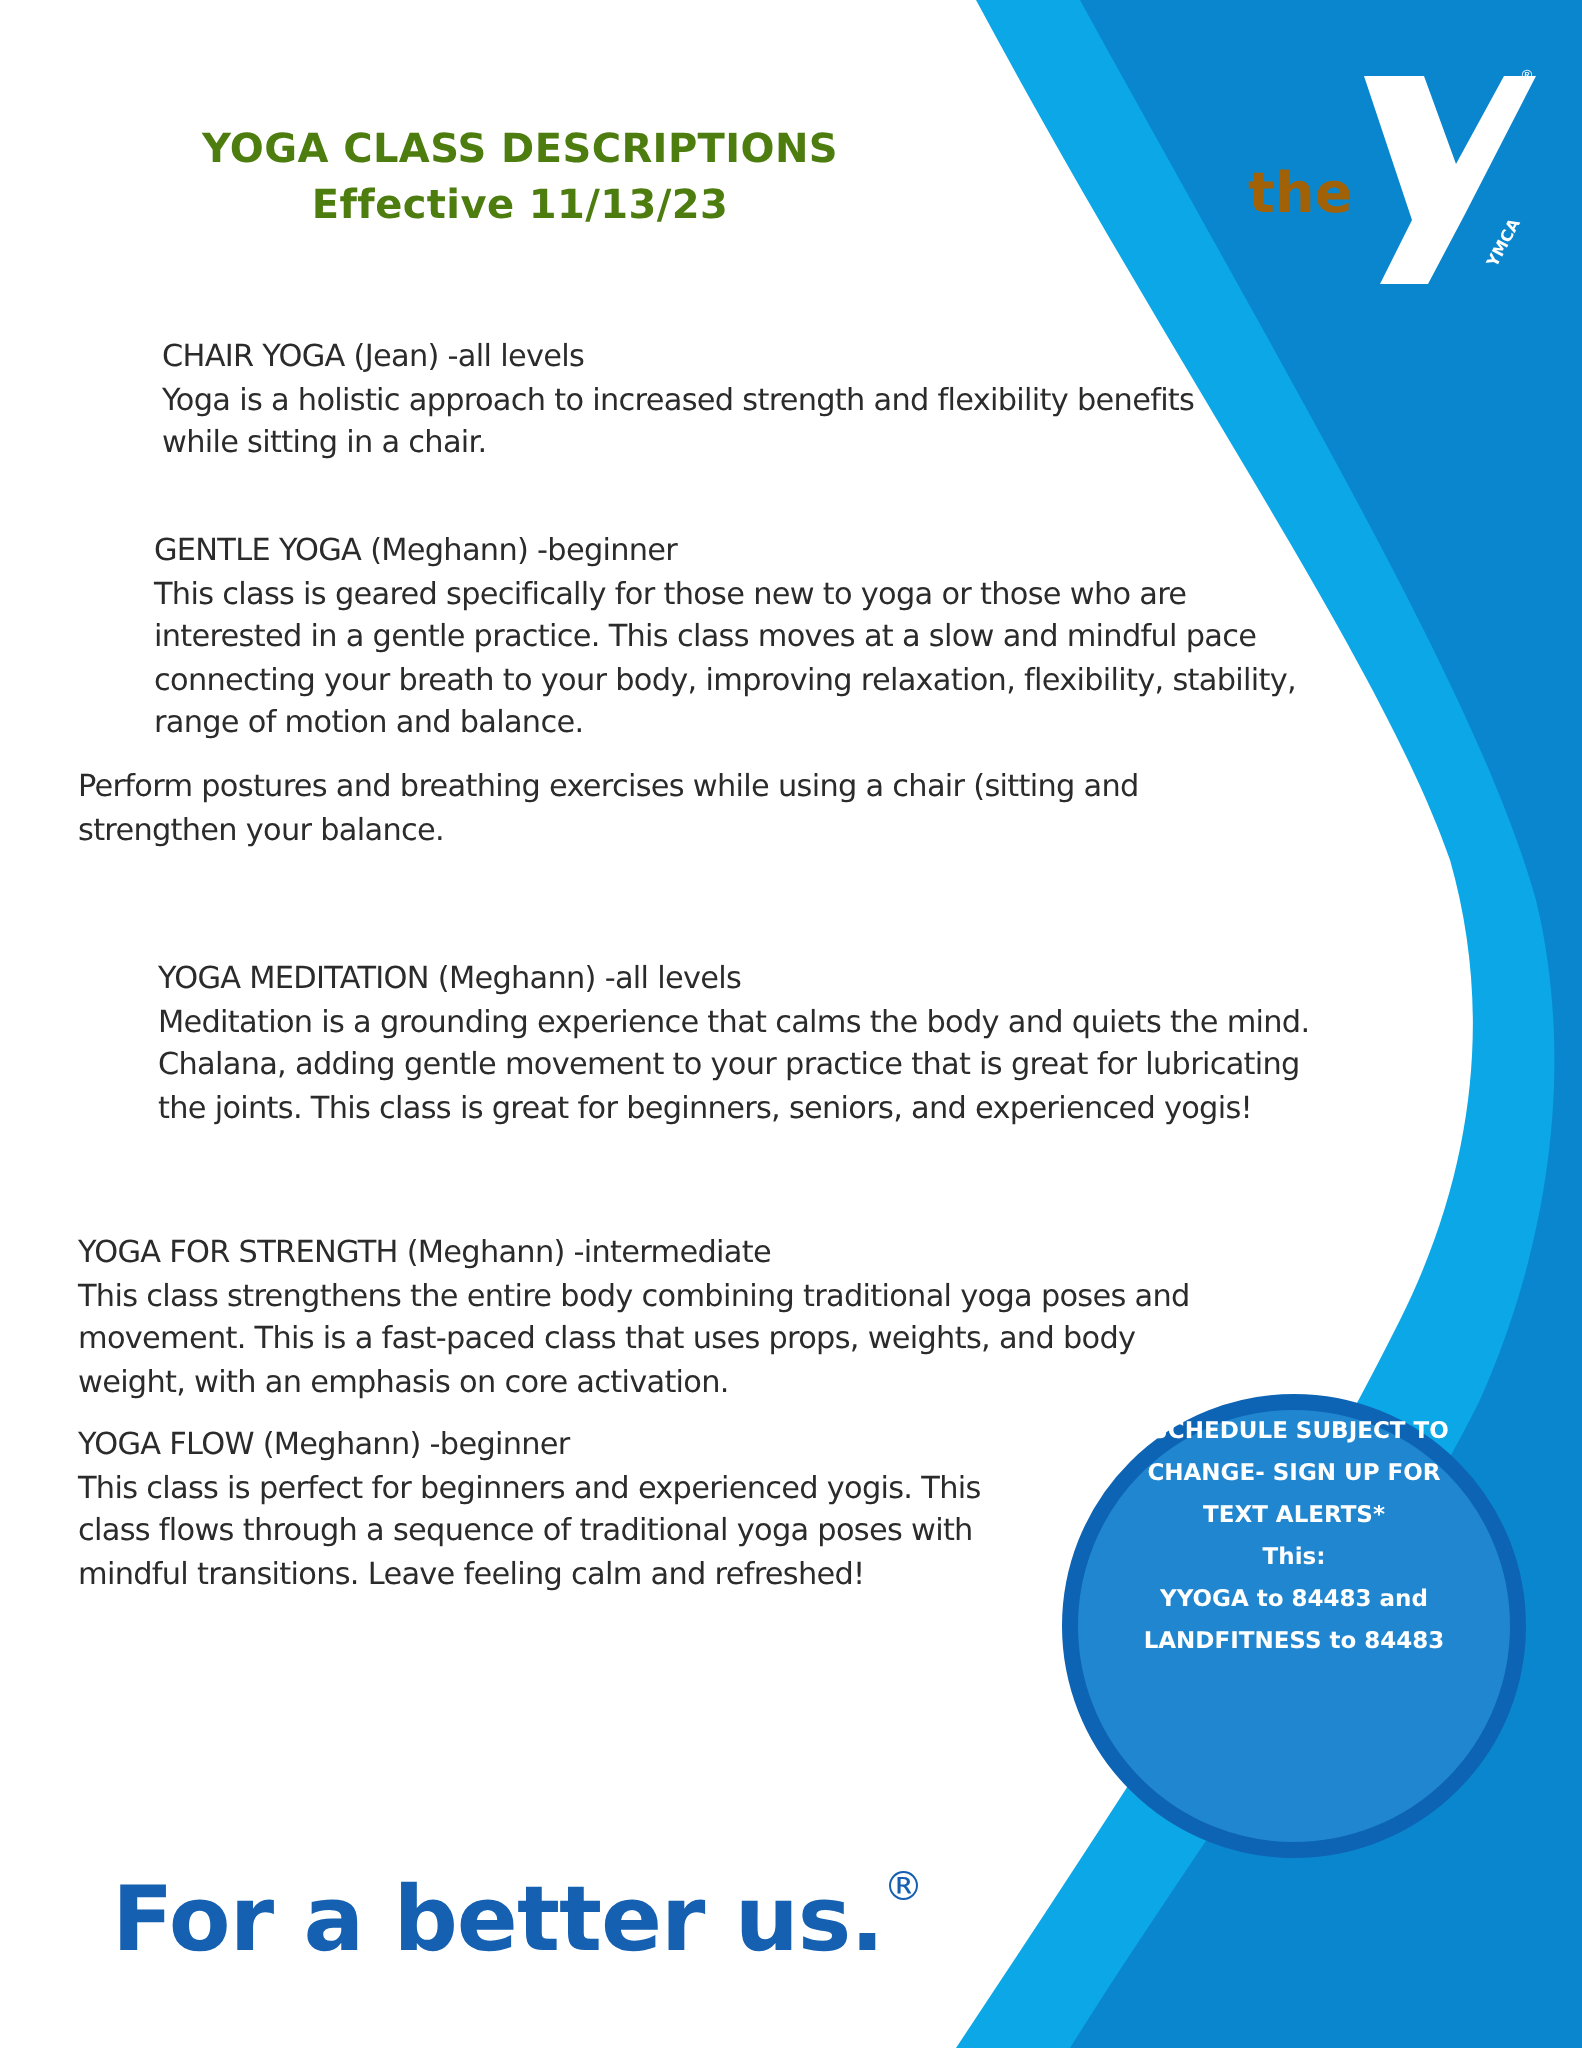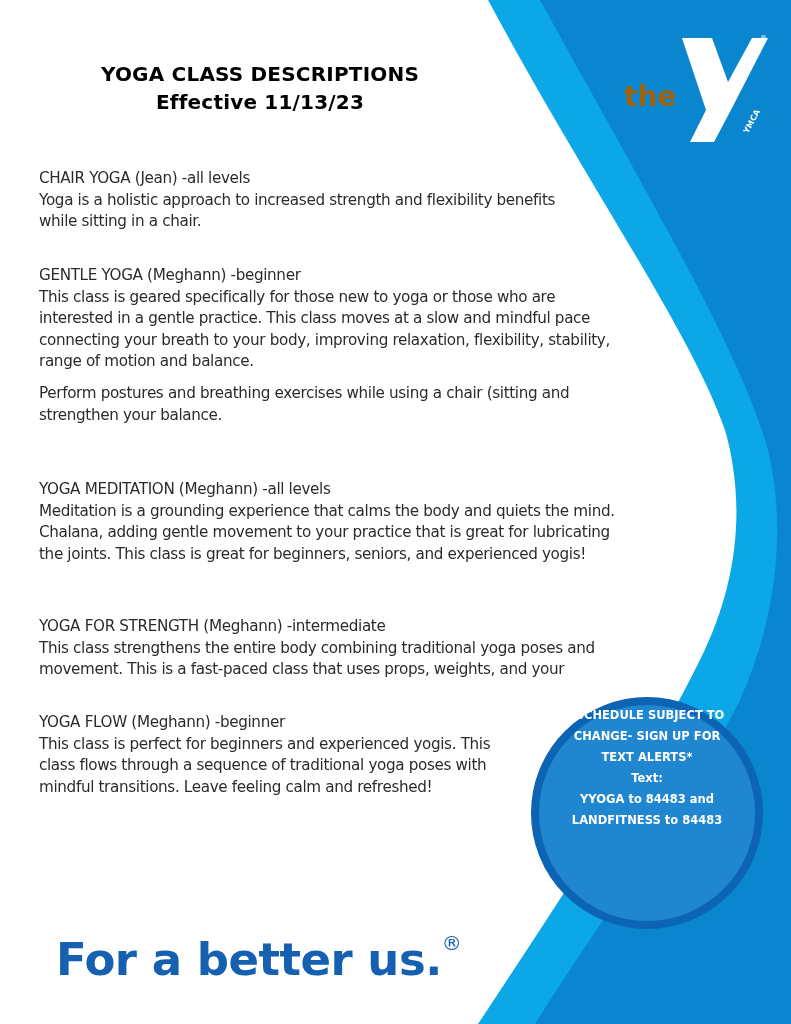--- a/index.html
+++ b/index.html
@@ -4,21 +4,21 @@
 <style>
   html, body { margin: 0; padding: 0; }
   body {
     width: 791px; height: 1024px; position: relative; overflow: hidden;
     background: #ffffff;
     font-family: "DejaVu Sans Condensed", "DejaVu Sans", sans-serif;
   }
   .bg-shape { position: absolute; left: 0; top: 0; width: 791px; height: 1024px; z-index: 0; }
   .header { position: absolute; left: 60px; top: 60px; width: 400px; text-align: center; z-index: 2; }
   .header .title, .header .subtitle {
-    font-family: "DejaVu Sans", sans-serif; font-weight: bold; color: #000000;
+    font-family: "DejaVu Sans", sans-serif; font-weight: bold; color: #4d7c0f;
     font-size: 20px; line-height: 28px; letter-spacing: 0.2px;
   }
   .logo { position: absolute; left: 620px; top: 30px; width: 150px; height: 120px; z-index: 2; }
   .logo .the {
     position: absolute; left: 4px; top: 50px; color: #a16207;
     font-family: "DejaVu Sans", sans-serif; font-weight: bold; font-size: 28px;
   }
   .content { position: absolute; left: 39px; top: 168px; width: 640px; z-index: 2; color: #2b2b2b; }
   .cls { margin: 0; }
   .cls .name, .cls .desc {
@@ -67,59 +67,60 @@
 <div class="logo">
   <span class="the">the</span>
   <svg width="150" height="120" viewBox="0 0 150 120" style="position:absolute;left:0;top:0;">
     <path fill="#ffffff" d="M62 8 L92 8 L108 52 L132 8 L148 8 L112 78 L94 112 L70 112 L86 80 Z"></path>
     <text x="128" y="104" fill="#ffffff" font-size="8" font-family="DejaVu Sans, sans-serif" font-weight="bold" transform="rotate(-62 128 104)">YMCA</text>
     <text x="140" y="10" fill="#ffffff" font-size="7" font-family="DejaVu Sans, sans-serif">®</text>
   </svg>
 </div>
 
 <div class="content">
-  <div class="cls" style="position:absolute;top:0;">
+  <div class="cls" style="position:absolute;top:0;margin-left:42px;">
     <span class="name">CHAIR YOGA (Jean) -all levels</span>
     <span class="desc">Yoga is a holistic approach to increased strength and flexibility benefits</span>
     <span class="desc">while sitting in a chair.</span>
   </div>
-  <div class="cls" style="position:absolute;top:97px;">
+  <div class="cls" style="position:absolute;top:97px;margin-left:38px;">
     <span class="name">GENTLE YOGA (Meghann) -beginner</span>
     <span class="desc">This class is geared specifically for those new to yoga or those who are</span>
     <span class="desc">interested in a gentle practice. This class moves at a slow and mindful pace</span>
     <span class="desc">connecting your breath to your body, improving relaxation, flexibility, stability,</span>
     <span class="desc">range of motion and balance.</span>
   </div>
   <div class="cls" style="position:absolute;top:215px;">
     <span class="desc">Perform postures and breathing exercises while using a chair (sitting and</span>
     <span class="desc">strengthen your balance.</span>
   </div>
-  <div class="cls" style="position:absolute;top:311px;">
+  <div class="cls" style="position:absolute;top:311px;margin-left:40px;">
     <span class="name">YOGA MEDITATION (Meghann) -all levels</span>
     <span class="desc">Meditation is a grounding experience that calms the body and quiets the mind.</span>
     <span class="desc">Chalana, adding gentle movement to your practice that is great for lubricating</span>
     <span class="desc">the joints. This class is great for beginners, seniors, and experienced yogis!</span>
   </div>
   <div class="cls" style="position:absolute;top:448px;">
     <span class="name">YOGA FOR STRENGTH (Meghann) -intermediate</span>
     <span class="desc">This class strengthens the entire body combining traditional yoga poses and</span>
-    <span class="desc">movement. This is a fast-paced class that uses props, weights, and your</span>
+    <span class="desc">movement. This is a fast-paced class that uses props, weights, and body</span>
+    <span class="desc">weight, with an emphasis on core activation.</span>
   </div>
   <div class="cls" style="position:absolute;top:544px;">
     <span class="name">YOGA FLOW (Meghann) -beginner</span>
     <span class="desc">This class is perfect for beginners and experienced yogis. This</span>
     <span class="desc">class flows through a sequence of traditional yoga poses with</span>
     <span class="desc">mindful transitions. Leave feeling calm and refreshed!</span>
   </div>
 </div>
 
 <div class="callout">
   <span>*SCHEDULE SUBJECT TO</span>
   <span>CHANGE- SIGN UP FOR</span>
   <span>TEXT ALERTS*</span>
-  <span>Text:</span>
+  <span>This:</span>
   <span>YYOGA to 84483 and</span>
   <span>LANDFITNESS to 84483</span>
 </div>
 
 <div class="tagline">
   <span>For a better us.</span><sup>®</sup>
 </div>
 
 </body></html>

